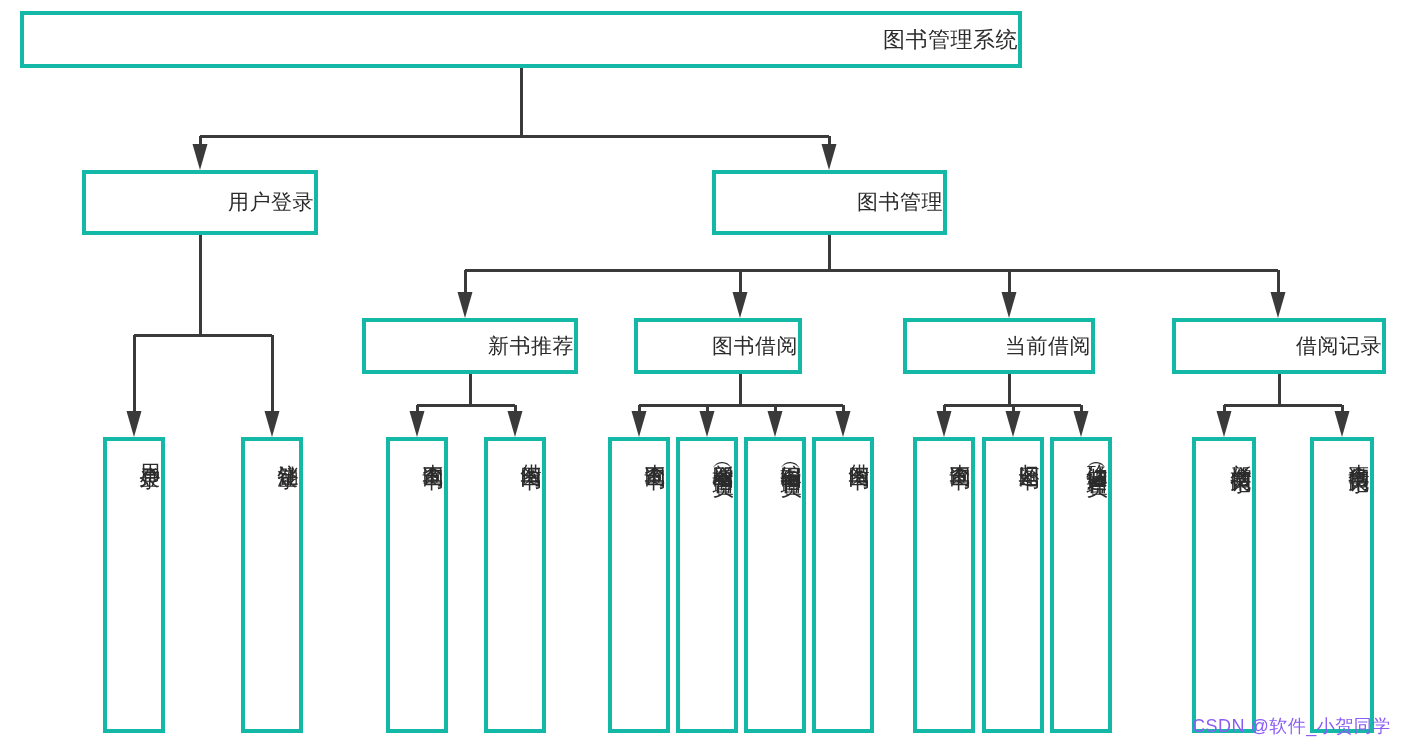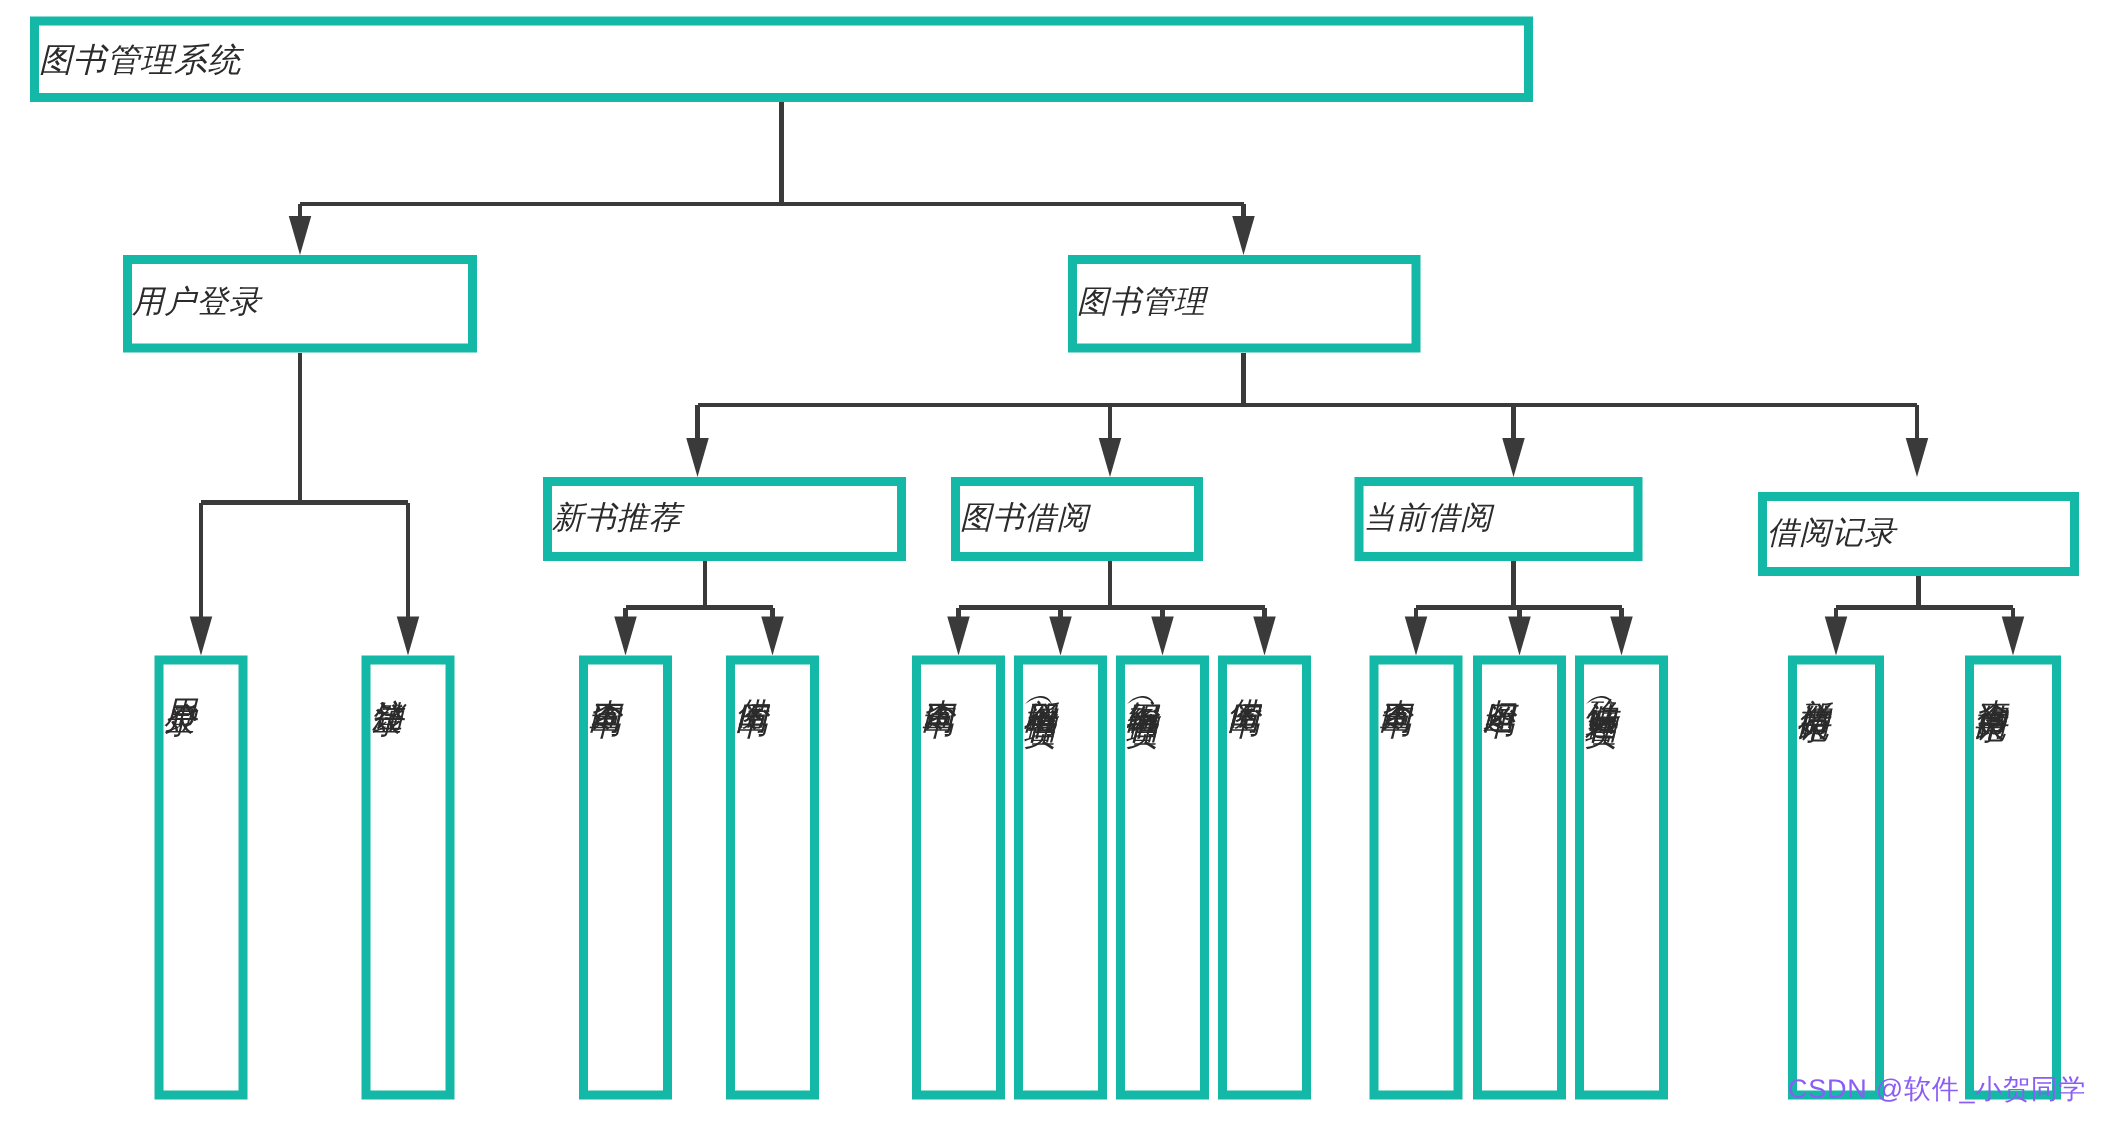--- a/index.html
+++ b/index.html
@@ -22,27 +22,26 @@
     position: absolute;
     left: 0;
     top: 0;
     width: 1405px;
     height: 747px;
     pointer-events: none;
   }
   .node {
     position: absolute;
     box-sizing: border-box;
-    border: 6px solid #14b8a6;
+    border: 4px solid #14b8a6;
     background: #ffffff;
     display: flex;
     align-items: center;
-    justify-content: flex-start;
+    justify-content: flex-end;
     color: #2b2b2b;
-    font-style: italic;
   }
   .node-label {
     display: block;
     text-align: center;
     line-height: 1.18;
     color: #2b2b2b;
     white-space: pre;
   }
   .node.horizontal .node-label {
     font-size: 21px;
@@ -134,30 +133,30 @@
     <span class="node-label">图书管理系统</span>
   </div>
 
   <div id="node-host">
       <div class="node horizontal" style="left: 82px; top: 170px; width: 236px; height: 65px;">
         <span class="node-label">用户登录</span>
       </div>
       <div class="node horizontal" style="left: 712px; top: 170px; width: 235px; height: 65px;">
         <span class="node-label">图书管理</span>
       </div>
-      <div class="node horizontal" style="left: 362px; top: 318px; width: 242px; height: 56px;">
+      <div class="node horizontal" style="left: 362px; top: 318px; width: 216px; height: 56px;">
         <span class="node-label">新书推荐</span>
       </div>
       <div class="node horizontal" style="left: 634px; top: 318px; width: 168px; height: 56px;">
         <span class="node-label">图书借阅</span>
       </div>
       <div class="node horizontal" style="left: 903px; top: 318px; width: 192px; height: 56px;">
         <span class="node-label">当前借阅</span>
       </div>
-      <div class="node horizontal" style="left: 1172px; top: 328px; width: 214px; height: 56px;">
+      <div class="node horizontal" style="left: 1172px; top: 318px; width: 214px; height: 56px;">
         <span class="node-label">借阅记录</span>
       </div>
       <div class="node vertical" style="left: 103px; top: 437px; width: 62px; height: 296px;">
         <span class="node-label">用户登录</span>
       </div>
       <div class="node vertical" style="left: 241px; top: 437px; width: 62px; height: 296px;">
         <span class="node-label">注销登录</span>
       </div>
       <div class="node vertical" style="left: 386px; top: 437px; width: 62px; height: 296px;">
         <span class="node-label">查询图书</span>

